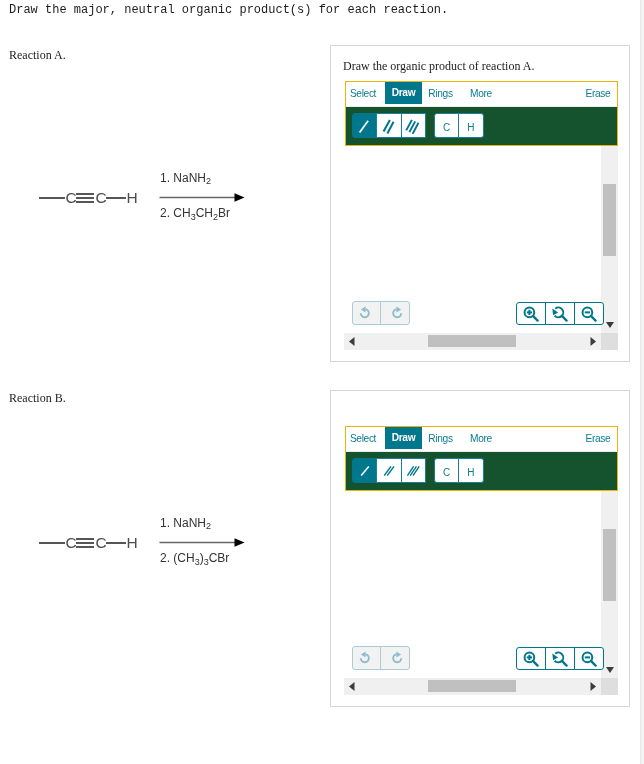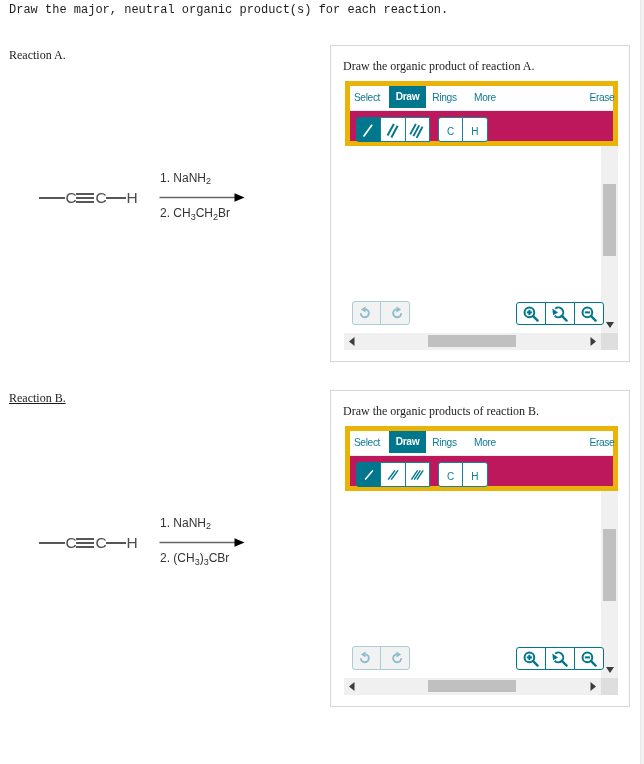--- a/index.html
+++ b/index.html
@@ -15,21 +15,21 @@
 
   
   .scheme{position:absolute;}
 
   
   .panel{position:absolute;border:1px solid #d6d6d6;background:#fff;box-sizing:border-box;}
   .panel-title{position:absolute;font-family:"Liberation Serif",serif;font-size:12px;
                color:#1c1c1c;white-space:nowrap;}
 
   
-  .editor{position:absolute;border:5px solid #eab308;background:#be185d;box-sizing:border-box;}
+  .editor{position:absolute;border:1px solid #eab308;background:#14532d;box-sizing:border-box;}
   .tabbar{position:absolute;left:0;top:0;height:25px;width:100%;
           border-bottom:1px solid #ececec;box-sizing:border-box;background:#fff;}
   .tab{position:absolute;top:0;height:24px;line-height:24px;
        font-family:"Liberation Sans",sans-serif;font-size:10.2px;color:#0c7b95;
        letter-spacing:-0.35px;text-align:center;box-sizing:border-box;cursor:pointer;}
   .tab.active{background:#00778c;color:#ffffff;font-weight:bold;}
   .erase{position:absolute;top:0;height:24px;line-height:24px;
          font-family:"Liberation Sans",sans-serif;font-size:10.2px;color:#0c7b95;
          letter-spacing:-0.35px;cursor:pointer;}
 
@@ -64,21 +64,21 @@
 </style>
 </head>
 <body>
 
 <div class="page" data-name="page-body"></div>
 <div class="rail" data-name="page-right-rail"></div>
 
 <div class="qtext" style="left:9px;top:3px;font-family:Liberation Mono, monospace;" data-name="question-prompt">Draw the major, neutral organic product(s) for each reaction.</div>
 
 <div class="qtext" style="left:9px;top:48px;" data-name="reaction-a-label">Reaction A.</div>
-<div class="qtext" style="left:9px;top:391px;text-decoration:underline;" data-name="reaction-b-label">Reaction B.</div>
+<div class="qtext" style="left:9px;top:391px;" data-name="reaction-b-label">Reaction B.</div>
 
 <div class="panel" style="left:330px;top:45px;width:300px;height:317px;" data-name="answer-panel-a">
 
   <div class="panel-title" style="left:12px;top:13px;" data-name="panel-a-title">Draw the organic product of reaction A.</div>
 
   <div class="editor" style="left:14px;top:35px;width:273px;height:65px;" data-name="molecule-editor-toolbar-a">
     <div class="tabbar" data-name="editor-tabbar-a">
       <div class="tab" style="left:1px;width:32px;" data-name="tab-select">Select</div>
       <div class="tab active" style="left:39px;width:37px;height:22px;line-height:22px;top:0px;" data-name="tab-draw">Draw</div>
       <div class="tab" style="left:81.5px;width:26px;" data-name="tab-rings">Rings</div>
@@ -173,21 +173,20 @@
         <circle cx="6.4" cy="6.4" r="4.85" fill="none" stroke="#00778c" stroke-width="2.0" data-name="lens-circle-2"></circle>
         <line x1="9.9" y1="9.9" x2="14.6" y2="14.6" stroke="#00778c" stroke-width="2.3" stroke-linecap="round" data-name="icon-stroke-11"></line>
         <line x1="3.8" y1="6.4" x2="9.0" y2="6.4" stroke="#00778c" stroke-width="2.05" data-name="icon-stroke-12"></line>
       </svg>
     </div>
   </div>
 </div>
 
 <div class="panel" style="left:330px;top:390px;width:300px;height:317px;" data-name="answer-panel-b">
 
-  <div class="panel-title" style="left:12px;top:13px;" data-name="panel-b-title">Draw the organic products of reaction B.</div>
 
   <div class="editor" style="left:14px;top:35px;width:273px;height:65px;" data-name="molecule-editor-toolbar-b">
     <div class="tabbar" data-name="editor-tabbar-b">
       <div class="tab" style="left:1px;width:32px;" data-name="tab-select-b">Select</div>
       <div class="tab active" style="left:39px;width:37px;height:22px;line-height:22px;top:0px;" data-name="tab-draw-b">Draw</div>
       <div class="tab" style="left:81.5px;width:26px;" data-name="tab-rings-b">Rings</div>
       <div class="tab" style="left:123px;width:24px;" data-name="tab-more-b">More</div>
       <div class="erase" style="left:239px;width:26px;text-align:center;" data-name="erase-button-b">Erase</div>
     </div>
 

